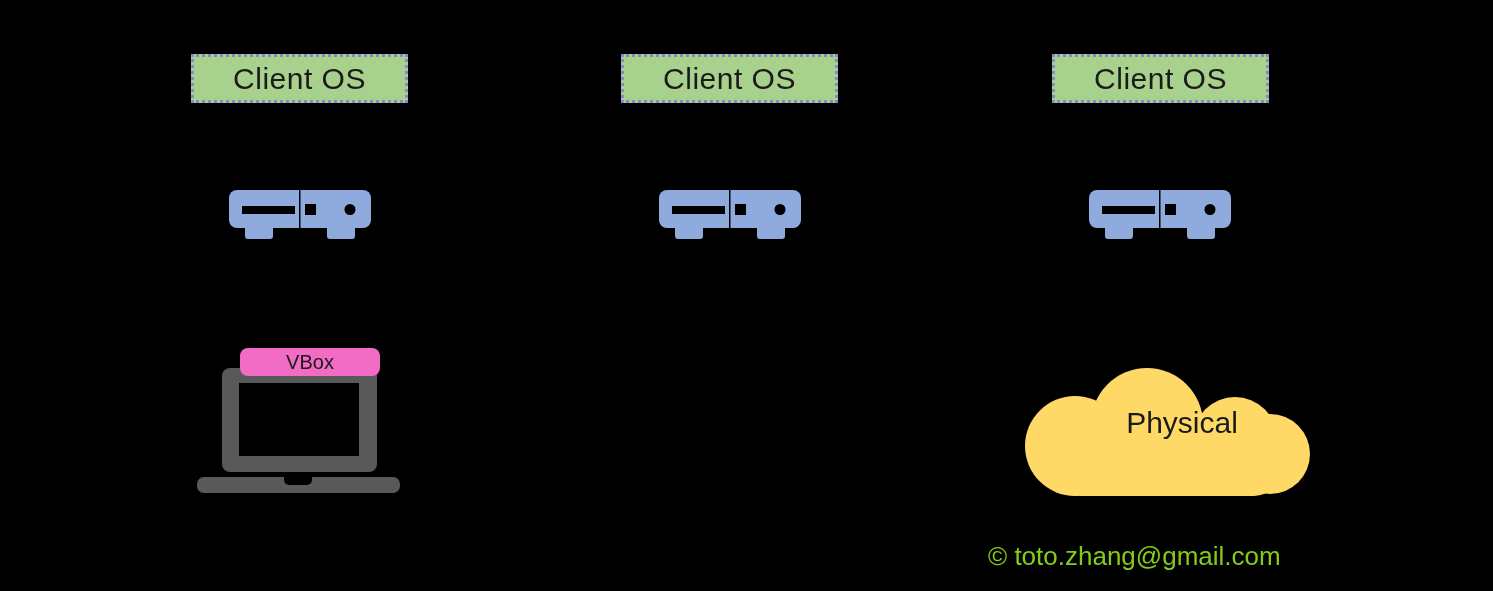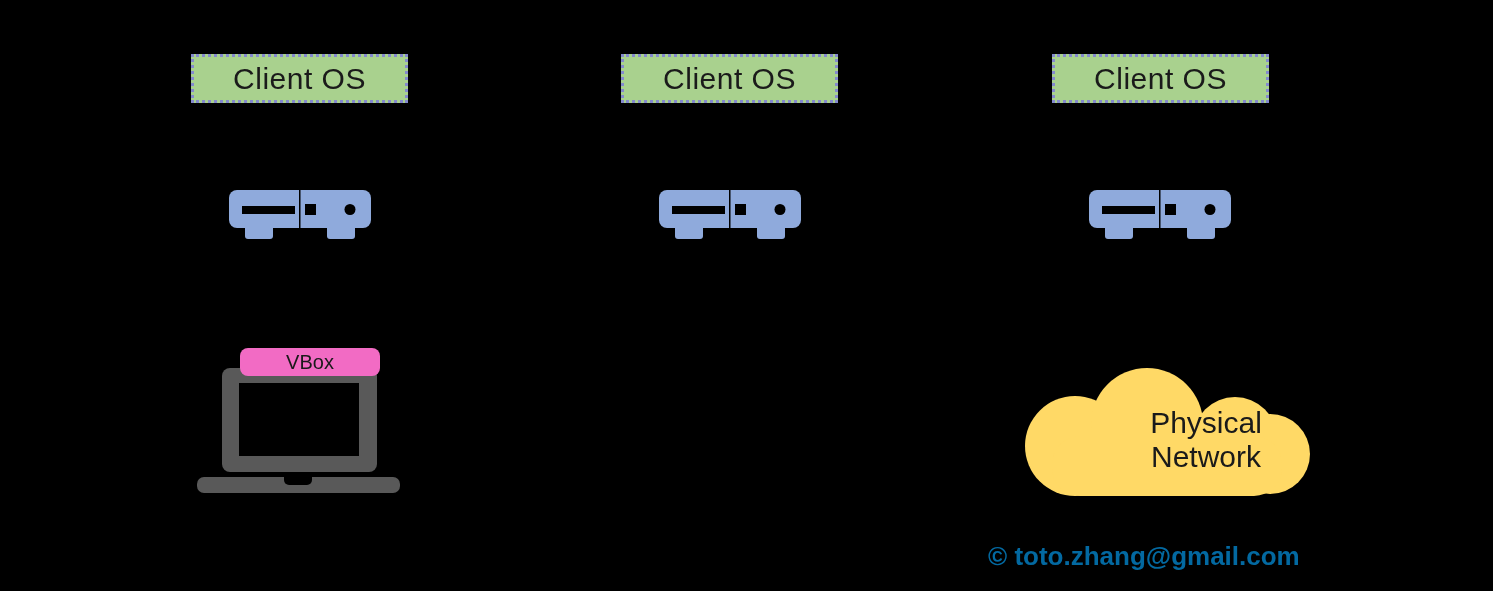--- a/index.html
+++ b/index.html
@@ -75,39 +75,38 @@
   
   .cloud {
     position: absolute;
     left: 1022px;
     top: 366px;
     width: 292px;
     height: 132px;
   }
   .cloud-label {
     position: absolute;
-    left: 1080px;
+    left: 1056px;
     top: 406px;
     width: 252px;
     text-align: center;
     font-size: 30px;
     line-height: 34px;
     color: #1A1A1A;
     z-index: 3;
   }
 
   
   .copyright {
     position: absolute;
     left: 988px;
     top: 541px;
     font-size: 26px;
-    color: #0369a1;
+    color: #84cc16;
     white-space: nowrap;
-    font-weight: bold;
   }
 </style>
 </head>
 <body>
 
 <div class="canvas">
 
   <div class="client-os c1">
     <span>Client OS</span>
   </div>
@@ -161,18 +160,17 @@
     <g fill="#FFD966">
       <circle cx="53" cy="80" r="50"></circle>
       <circle cx="125" cy="58" r="56"></circle>
       <circle cx="213" cy="73" r="42"></circle>
       <circle cx="248" cy="88" r="40"></circle>
       <rect x="30" y="70" width="230" height="60" rx="28"></rect>
     </g>
   </svg>
   <div class="cloud-label">
     <div>Physical</div>
-    <div>Network</div>
   </div>
 
   <div class="copyright">© toto.zhang@gmail.com</div>
 
 </div>
 
 </body></html>

